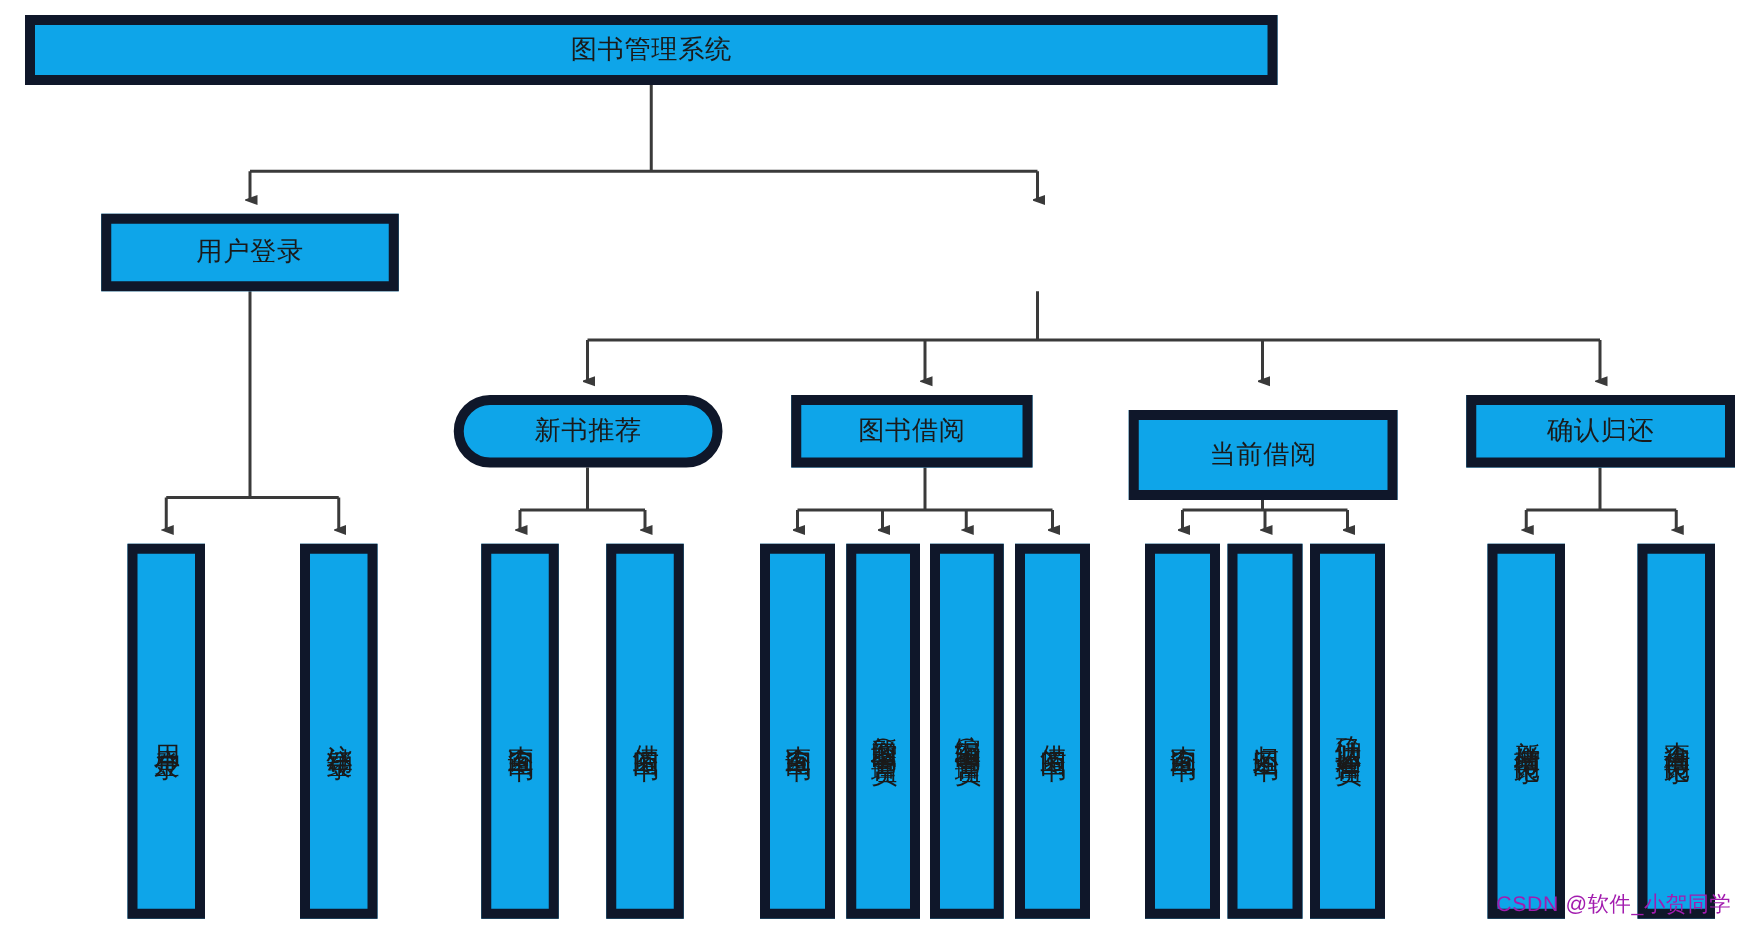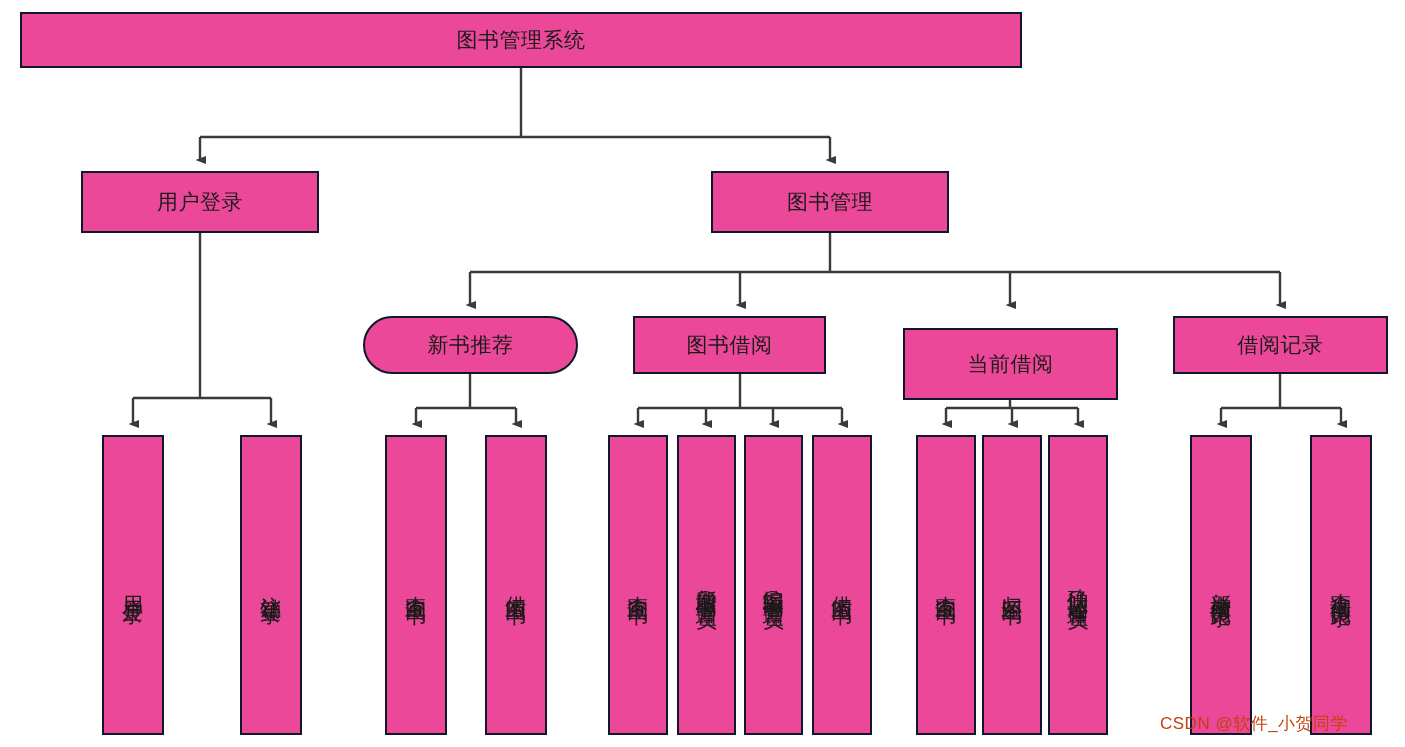--- a/index.html
+++ b/index.html
@@ -18,22 +18,22 @@
   svg#wires {
     position: absolute;
     left: 0;
     top: 0;
     width: 1405px;
     height: 747px;
   }
   .node {
     position: absolute;
     box-sizing: border-box;
-    background: #ec4899;
-    border: 2px solid #0f172a;
+    background: #0ea5e9;
+    border: 8px solid #0f172a;
     display: flex;
     align-items: center;
     justify-content: center;
     z-index: 2;
   }
   .node .lbl {
     color: #1a1a1a;
     font-family: "Liberation Sans", sans-serif;
     line-height: 1.12;
     letter-spacing: 0.5px;
@@ -49,24 +49,24 @@
   }
   .node.vert .lbl {
     writing-mode: vertical-rl;
     text-orientation: upright;
     font-size: 21px;
     letter-spacing: 3px;
     max-height: 100%;
   }
   .watermark {
     position: absolute;
-    left: 1160px;
+    left: 1197px;
     top: 712px;
     font-size: 17px;
-    color: #c2410c;
+    color: #a21caf;
     font-family: "Liberation Sans", sans-serif;
     white-space: nowrap;
     z-index: 3;
     letter-spacing: 0.5px;
   }
 </style>
 </head>
 <body>
 
 <div id="canvas">
@@ -121,35 +121,32 @@
     </g>
   </svg>
 
   <div class="node horiz" style="left: 20px; top: 12px; width: 1002px; height: 56px;">
     <span class="lbl">图书管理系统</span>
   </div>
 
   <div class="node horiz" style="left: 81px; top: 171px; width: 238px; height: 62px;">
     <span class="lbl">用户登录</span>
   </div>
-  <div class="node horiz" style="left: 711px; top: 171px; width: 238px; height: 62px;">
-    <span class="lbl">图书管理</span>
-  </div>
 
   <div class="node horiz" style="left: 363px; top: 316px; width: 215px; height: 58px; border-radius: 29px;">
     <span class="lbl">新书推荐</span>
   </div>
   <div class="node horiz" style="left: 633px; top: 316px; width: 193px; height: 58px;">
     <span class="lbl">图书借阅</span>
   </div>
   <div class="node horiz" style="left: 903px; top: 328px; width: 215px; height: 72px;">
     <span class="lbl">当前借阅</span>
   </div>
   <div class="node horiz" style="left: 1173px; top: 316px; width: 215px; height: 58px;">
-    <span class="lbl">借阅记录</span>
+    <span class="lbl">确认归还</span>
   </div>
 
   <div class="node vert" style="left: 102px; top: 435px; width: 62px; height: 300px;">
     <span class="lbl">用户登录</span>
   </div>
   <div class="node vert" style="left: 240px; top: 435px; width: 62px; height: 300px;">
     <span class="lbl">注销登录</span>
   </div>
   <div class="node vert" style="left: 385px; top: 435px; width: 62px; height: 300px;">
     <span class="lbl">查询图书</span>

